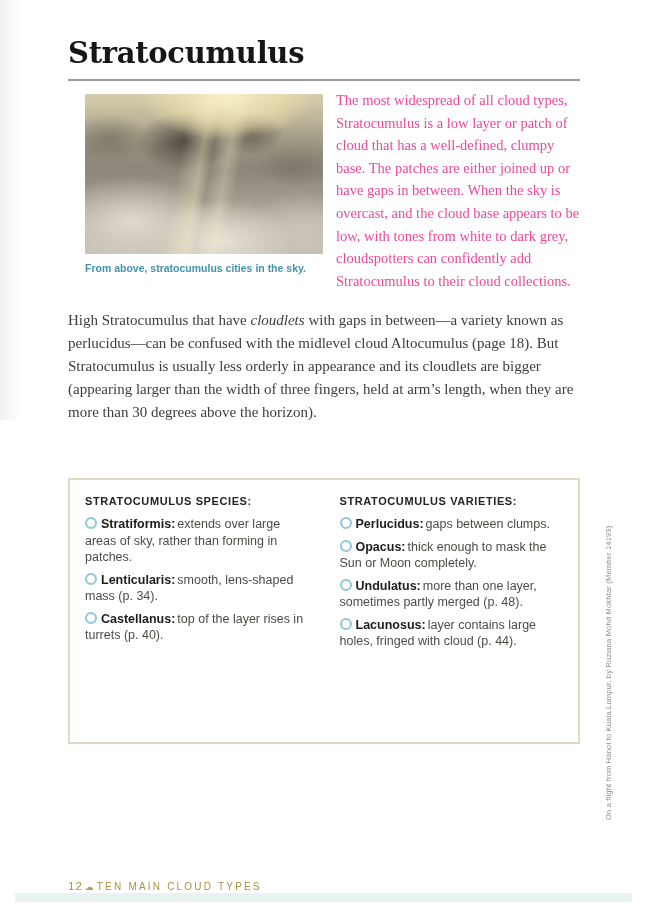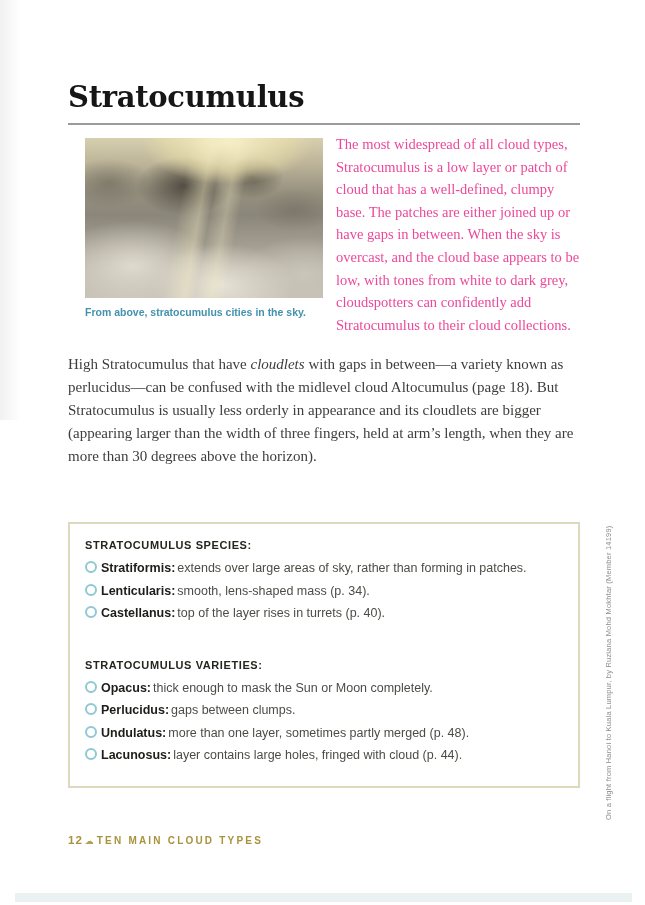--- a/index.html
+++ b/index.html
@@ -11,21 +11,21 @@
     font-family:"Liberation Serif", serif;
     color:#3d3d3b;
     box-sizing:border-box;
   }
   
   .page::before{
     content:"";position:absolute;left:0;top:0;width:26px;height:420px;
     background:linear-gradient(90deg, rgba(120,120,120,0.10), rgba(120,120,120,0) 80%);
     pointer-events:none;
   }
-  .content{position:absolute;left:68px;top:36px;width:512px;margin-top:44px;}
+  .content{position:absolute;left:68px;top:36px;width:512px;}
 
   h1.title{
     margin:0 0 9px 0;
     font-family:"DejaVu Serif", serif;
     font-weight:700;
     font-size:29px;
     letter-spacing:-0.3px;
     color:#161616;
   }
   .rule{height:2px;background:#9b9b9b;margin:0 0 13px 0;}
@@ -62,41 +62,40 @@
   .body-para .ital{font-style:italic;}
 
   .info-box{
     margin-top:54px;
     width:512px;min-height:266px;
     border:2px solid #dcd9be;
     box-sizing:border-box;
     padding:15px 12px 14px 15px;
     display:flex;gap:28px;
     font-family:"Liberation Sans", sans-serif;
-    flex-direction:column;
   }
   .box-col{flex:1;}
   .box-col h3{
     margin:0 0 9px 0;
     font-size:11px;letter-spacing:0.6px;
     color:#26261f;font-weight:bold;
   }
   .item{margin:0 0 6px 0;font-size:12.5px;line-height:16.5px;color:#4c4c47;}
   .item .ring{
     display:inline-block;width:8px;height:8px;
     border:2px solid #8fc8d4;border-radius:50%;
     margin-right:4px;vertical-align:-1px;background:#fff;
   }
   .item b{color:#1d1d1a;}
   .item .desc{margin-left:2px;}
 
   .footer{
-    position:absolute;left:68px;top:830px;
+    position:absolute;left:68px;top:876px;
     font-family:"Liberation Sans", sans-serif;
-    color:#a8923d;font-weight:bold;
+    color:#a8923d;font-weight:normal;
   }
   .footer .pagenum{font-size:11.5px;letter-spacing:1px;}
   .footer .orn{font-family:"DejaVu Sans", sans-serif;font-size:9px;font-style:italic;margin:0 3px 0 2px;color:#b3a055;}
   .footer .section{font-size:10px;letter-spacing:2.2px;}
 
   .credit{
     position:absolute;right:32px;top:488px;height:332px;
     writing-mode:vertical-rl;transform:rotate(180deg);
     font-family:"Liberation Sans", sans-serif;
     font-size:7.5px;color:#8d8d8d;letter-spacing:0.2px;
@@ -130,22 +129,22 @@
 
     <div class="info-box">
       <div class="box-col">
         <h3>STRATOCUMULUS SPECIES:</h3>
         <p class="item"><span class="ring"></span><b>Stratiformis:</b><span class="desc">extends over large areas of sky, rather than forming in patches.</span></p>
         <p class="item"><span class="ring"></span><b>Lenticularis:</b><span class="desc">smooth, lens-shaped mass (p. 34).</span></p>
         <p class="item"><span class="ring"></span><b>Castellanus:</b><span class="desc">top of the layer rises in turrets (p. 40).</span></p>
       </div>
       <div class="box-col">
         <h3>STRATOCUMULUS VARIETIES:</h3>
+        <p class="item"><span class="ring"></span><b>Perlucidus:</b><span class="desc">gaps between clumps.</span></p>
         <p class="item"><span class="ring"></span><b>Opacus:</b><span class="desc">thick enough to mask the Sun or Moon completely.</span></p>
-        <p class="item"><span class="ring"></span><b>Perlucidus:</b><span class="desc">gaps between clumps.</span></p>
         <p class="item"><span class="ring"></span><b>Undulatus:</b><span class="desc">more than one layer, sometimes partly merged (p. 48).</span></p>
         <p class="item"><span class="ring"></span><b>Lacunosus:</b><span class="desc">layer contains large holes, fringed with cloud (p. 44).</span></p>
       </div>
     </div>
   </div>
 
   <div class="footer">
     <span class="pagenum">12</span><span class="orn">☁</span><span class="section">TEN MAIN CLOUD TYPES</span>
   </div>
 

